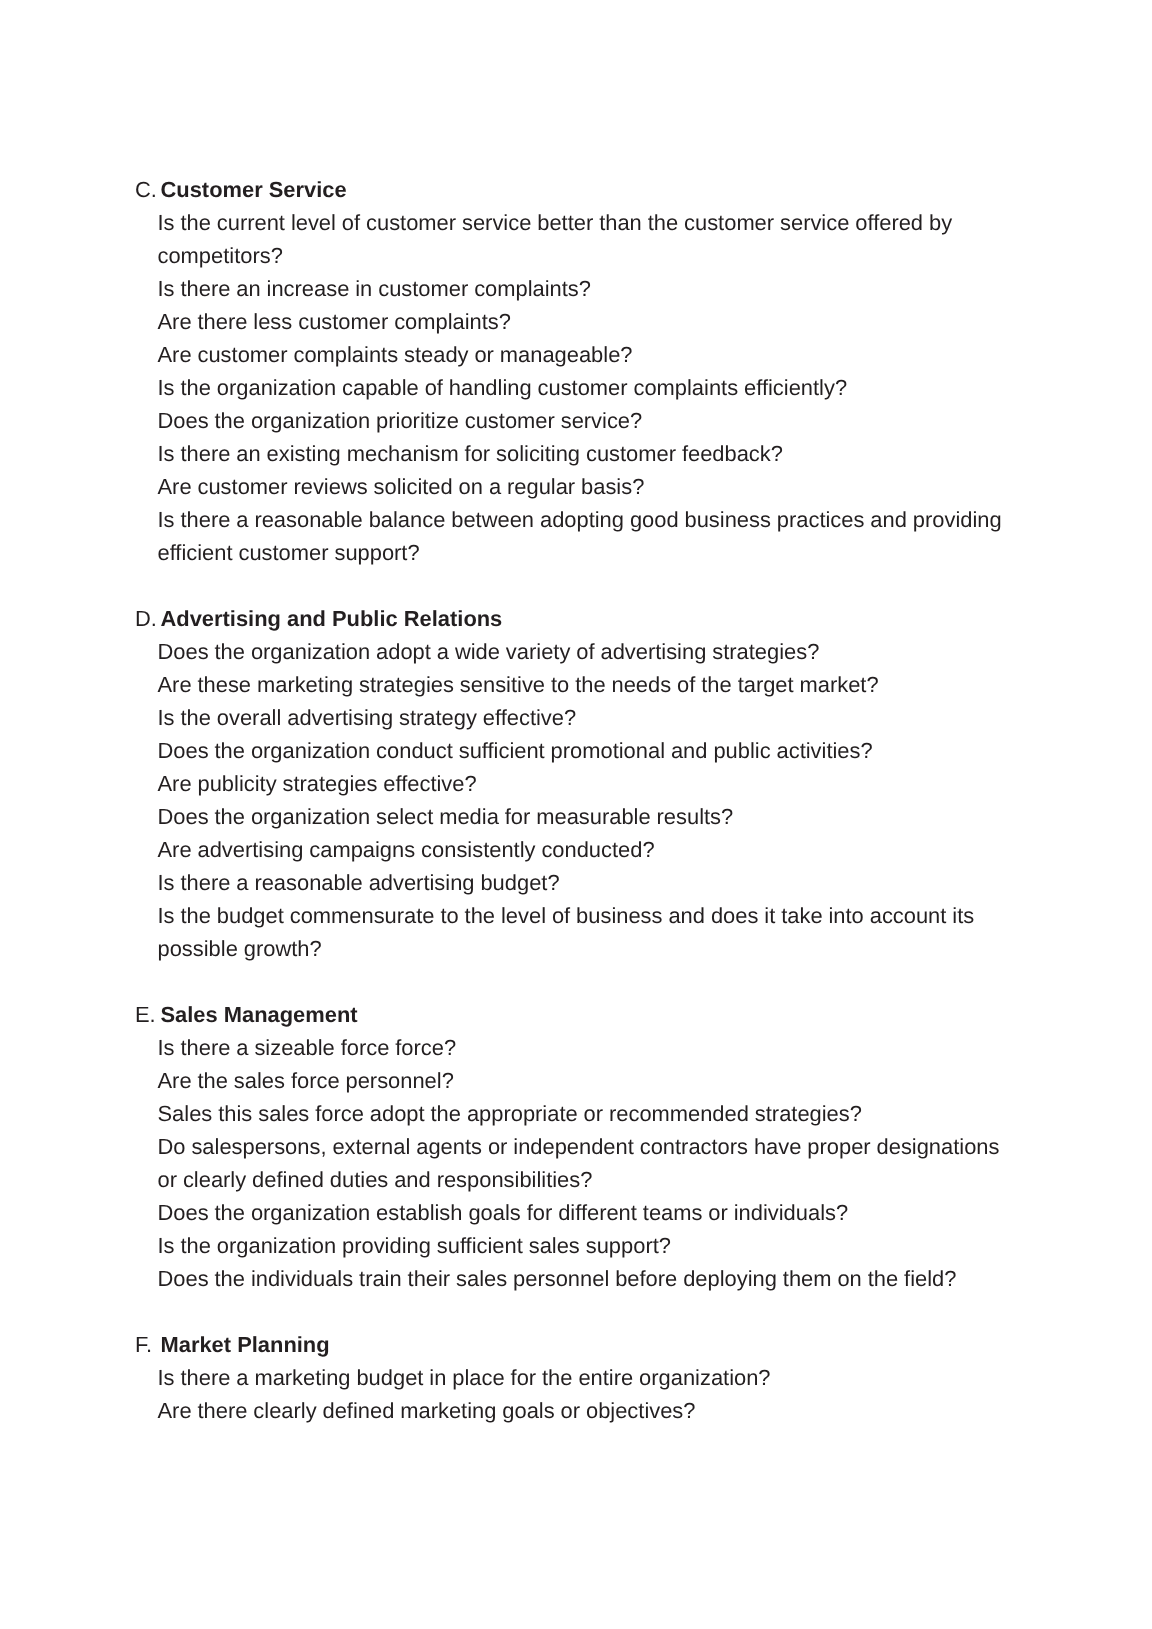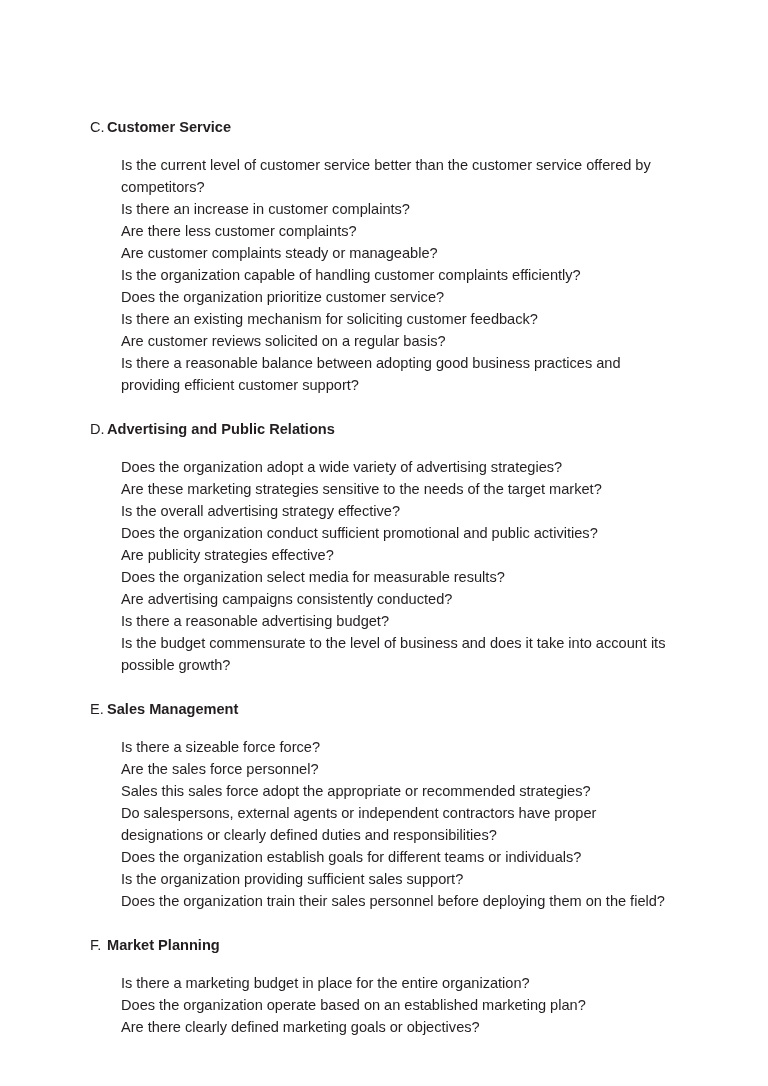--- a/index.html
+++ b/index.html
@@ -45,21 +45,21 @@
     flex: 0 0 auto;
     width: 17px;
     text-align: left;
   }
   .section-title {
     flex: 1 1 auto;
     font-weight: bold;
   }
   .question-list {
     list-style: none;
-    margin: 16px;
+    margin: 0;
     padding: 0 0 0 15px;
   }
   .question-item {
     font-size: 14.6px;
     line-height: 22px;
     margin: 0;
     padding: 0;
     text-align: left;
     word-spacing: -0.1px;
   }
@@ -99,25 +99,24 @@
       </div>
       <div class="section">
         <div class="section-heading"><span class="section-marker">E.</span><span class="section-title">Sales Management</span></div>
         <ul class="question-list">
           <li class="question-item">Is there a sizeable force force?</li>
           <li class="question-item">Are the sales force personnel?</li>
           <li class="question-item">Sales this sales force adopt the appropriate or recommended strategies?</li>
           <li class="question-item">Do salespersons, external agents or independent contractors have proper designations or clearly defined duties and responsibilities?</li>
           <li class="question-item">Does the organization establish goals for different teams or individuals?</li>
           <li class="question-item">Is the organization providing sufficient sales support?</li>
-          <li class="question-item">Does the organization train their sales personnel before deploying them on the field?</li>
+          <li class="question-item">Does the individuals train their sales personnel before deploying them on the field?</li>
         </ul>
       </div>
       <div class="section">
         <div class="section-heading"><span class="section-marker">F.</span><span class="section-title">Market Planning</span></div>
         <ul class="question-list">
           <li class="question-item">Is there a marketing budget in place for the entire organization?</li>
-          <li class="question-item">Does the organization operate based on an established marketing plan?</li>
           <li class="question-item">Are there clearly defined marketing goals or objectives?</li>
         </ul>
       </div>
     </div>
 </div>
 
 </body></html>

